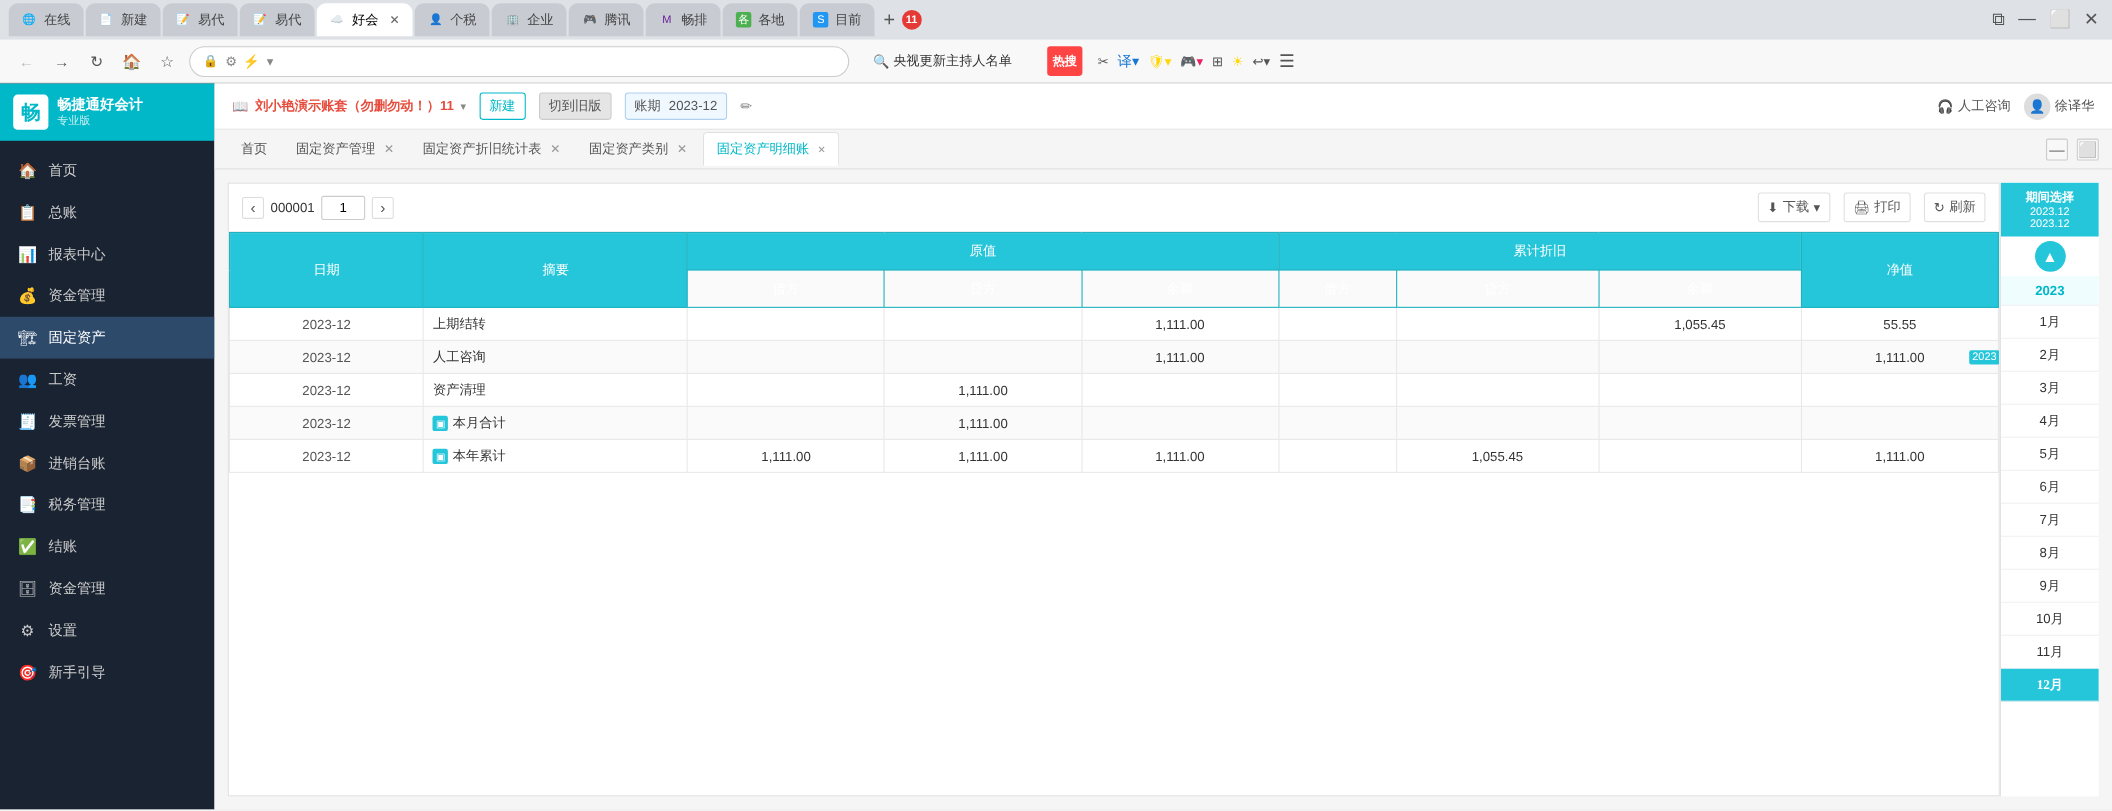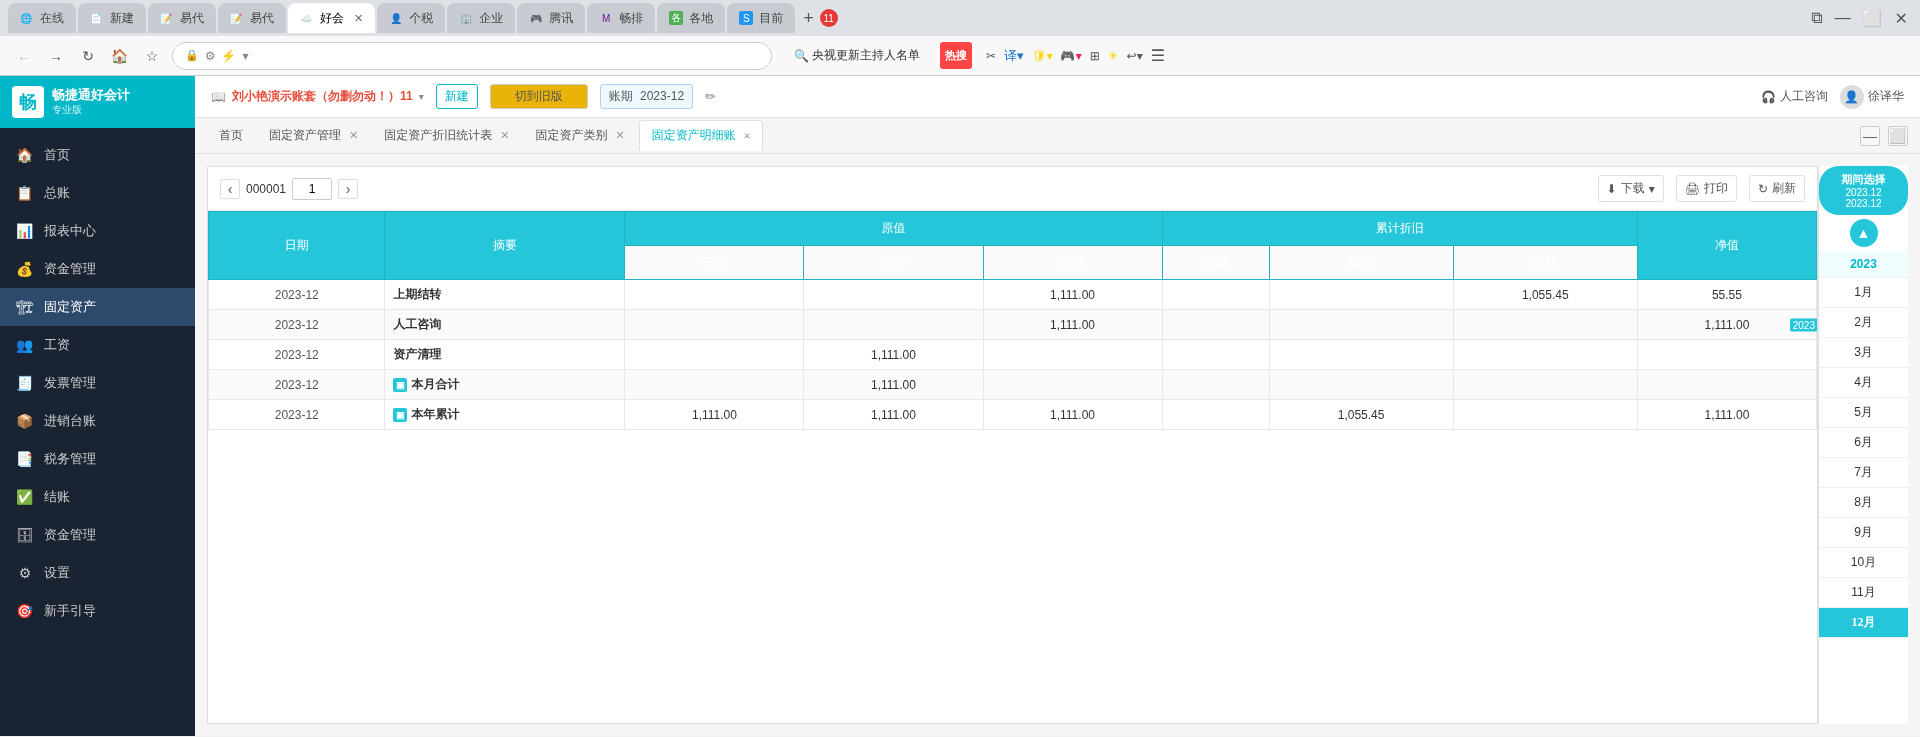--- a/index.html
+++ b/index.html
@@ -17,21 +17,21 @@
     .tab-actions span { font-size: 18px; color: #555; cursor: pointer; padding: 2px; }
 
     .browser-addressbar { display: flex; align-items: center; height: 40px; background: #f8f8f8; padding: 0 12px; gap: 8px; border-bottom: 1px solid #ccc; }
     .nav-btn { width: 24px; height: 24px; display: flex; align-items: center; justify-content: center; color: #555; cursor: pointer; font-size: 14px; }
     .nav-btn.disabled { color: #bbb; }
     .address-bar { flex: 1; height: 28px; background: #fff; border: 1px solid #ccc; border-radius: 14px; display: flex; align-items: center; padding: 0 12px; gap: 6px; font-size: 12px; color: #333; max-width: 600px; }
     .address-bar .lock-icon { color: #4caf50; font-size: 11px; }
     .address-text { flex: 1; font-size: 12px; color: #1a73e8; }
     .toolbar-icons { display: flex; align-items: center; gap: 8px; margin-left: 8px; }
     .toolbar-icons .icon-btn { display: flex; align-items: center; gap: 3px; font-size: 12px; color: #333; cursor: pointer; padding: 3px 6px; border-radius: 4px; }
-    .hot-search { background: #ff4444; color: white; font-size: 11px; padding: 6px 5px; border-radius: 3px; font-weight: bold; }
+    .hot-search { background: #ff4444; color: white; font-size: 11px; padding: 6px 5px; border-radius: 3px; font-weight: bold; margin-left: 12px; }
 
     
     .app-container { display: flex; width: 1920px; height: 660px; }
 
     
     .sidebar { width: 195px; background: #1a2332; color: #fff; display: flex; flex-direction: column; flex-shrink: 0; }
     .sidebar-header { background: #00b8c8; padding: 10px 12px; display: flex; align-items: center; gap: 8px; }
     .sidebar-logo { width: 32px; height: 32px; background: #fff; border-radius: 4px; display: flex; align-items: center; justify-content: center; font-size: 18px; color: #00b8c8; }
     .sidebar-title { color: white; font-size: 13px; font-weight: bold; line-height: 1.3; }
     .sidebar-subtitle { font-size: 10px; color: rgba(255,255,255,0.8); }
@@ -43,21 +43,21 @@
     
     .main-content { flex: 1; background: #f5f5f5; display: flex; flex-direction: column; overflow: hidden; }
 
     
     .top-bar { background: #fff; border-bottom: 1px solid #e0e0e0; display: flex; align-items: center; justify-content: space-between; padding: 0 16px; height: 42px; }
     .top-bar-left { display: flex; align-items: center; gap: 12px; }
     .account-selector { display: flex; align-items: center; gap: 6px; font-size: 12px; color: #333; }
     .account-name { font-weight: bold; color: #e74c3c; }
     .dropdown-arrow { color: #888; font-size: 10px; }
     .new-account-btn { background: #fff; border: 1px solid #00b8c8; color: #00b8c8; padding: 3px 8px; border-radius: 3px; font-size: 12px; cursor: pointer; }
-    .switch-btn { background: #eab308; border: 1px solid #ccc; color: #555; padding: 3px 24px; border-radius: 3px; font-size: 12px; cursor: pointer; }
+    .switch-btn { background: #e5e5e5; border: 1px solid #ccc; color: #555; padding: 3px 8px; border-radius: 3px; font-size: 12px; cursor: pointer; }
     .period-badge { background: #f0f8ff; border: 1px solid #b0d0f0; color: #555; padding: 3px 8px; border-radius: 3px; font-size: 12px; }
     .edit-icon { color: #888; font-size: 13px; cursor: pointer; }
     .top-bar-right { display: flex; align-items: center; gap: 12px; font-size: 12px; color: #555; }
     .service-btn { display: flex; align-items: center; gap: 4px; cursor: pointer; }
     .user-info { display: flex; align-items: center; gap: 4px; cursor: pointer; }
     .user-avatar { width: 24px; height: 24px; border-radius: 50%; background: #ddd; display: flex; align-items: center; justify-content: center; font-size: 12px; }
 
     
     .page-tabs { background: #f5f5f5; border-bottom: 1px solid #e0e0e0; display: flex; align-items: center; padding: 0 12px; height: 36px; gap: 2px; }
     .page-tab { display: flex; align-items: center; gap: 6px; padding: 6px 12px; font-size: 12px; cursor: pointer; border-radius: 4px 4px 0 0; color: #555; white-space: nowrap; }
@@ -81,28 +81,28 @@
     .action-btn { display: flex; align-items: center; gap: 4px; color: #555; cursor: pointer; padding: 4px 8px; border: 1px solid #e0e0e0; border-radius: 3px; background: #fff; }
 
     
     .ledger-table { flex: 1; overflow: auto; }
     table { width: 100%; border-collapse: collapse; font-size: 12px; }
     .table-header-top { background: #26c6da; color: #fff; }
     .table-header-sub { background: #26c6da; color: #fff; }
     th { border: 1px solid #20b2c0; padding: 8px 6px; text-align: center; font-weight: normal; color: #fff; }
     td { border: 1px solid #e8e8e8; padding: 6px 8px; text-align: center; color: #333; }
     td.date-col { text-align: center; color: #555; }
-    td.summary-col { text-align: left; color: #333; font-weight: bold; }
+    td.summary-col { text-align: left; color: #333; }
     tr:nth-child(even) { background: #fafafa; }
     .row-label { display: flex; align-items: center; gap: 4px; }
     .row-icon { width: 14px; height: 14px; background: #26c6da; border-radius: 2px; display: inline-flex; align-items: center; justify-content: center; font-size: 9px; color: white; }
 
     
     .period-selector { width: 90px; background: #fff; border-left: 1px solid #e0e0e0; display: flex; flex-direction: column; overflow-y: auto; }
-    .period-header { background: #26c6da; color: #fff; text-align: center; padding: 6px 4px; font-size: 11px; font-weight: bold; position: sticky; top: 0; border-radius: 20px; }
+    .period-header { background: #26c6da; color: #fff; text-align: center; padding: 6px 4px; font-size: 11px; font-weight: bold; position: sticky; top: 0; }
     .period-item { padding: 6px 8px; font-size: 12px; color: #333; cursor: pointer; text-align: center; border-bottom: 1px solid #f0f0f0; }
     .period-item.active { background: #26c6da; color: #fff; font-weight: bold; font-family: Liberation Serif, serif; }
     .period-item.year { color: #00b8c8; font-weight: bold; background: #f0fdff; }
     .period-scroll-btn { width: 28px; height: 28px; background: #26c6da; border-radius: 50%; display: flex; align-items: center; justify-content: center; color: #fff; cursor: pointer; margin: 4px auto; font-size: 14px; }
   </style>
 </head>
 <body>
 
 <div class="browser-chrome">
   <div class="browser-tabs">
@@ -147,21 +147,21 @@
     <div class="browser-tab inactive">
       <span class="tab-favicon" style="background:#4caf50;color:white;border-radius:2px;padding:1px 3px;font-size:10px;">各</span>
       <span>各地</span>
     </div>
     <div class="browser-tab inactive">
       <span class="tab-favicon" style="background:#2196f3;color:white;border-radius:2px;padding:1px 3px;font-size:10px;">S</span>
       <span>目前</span>
     </div>
     <div class="tab-actions">
       <span style="font-size:18px;cursor:pointer;color:#555;">+</span>
-      <span style="background:#e53935;color:white;border-radius:50%;width:18px;height:18px;display:flex;align-items:center;justify-content:center;font-size:10px;">11</span>
+      <span style="background:#e53935;color:white;border-radius:50%;width:18px;height:18px;display:flex;align-items:center;justify-content:center;font-size:10px;font-weight:bold;">11</span>
     </div>
     <div style="margin-left:auto;display:flex;align-items:center;gap:4px;">
       <span style="font-size:16px;color:#555;cursor:pointer;padding:4px;">⧉</span>
       <span style="font-size:16px;color:#555;cursor:pointer;padding:4px;">—</span>
       <span style="font-size:16px;color:#555;cursor:pointer;padding:4px;">⬜</span>
       <span style="font-size:16px;color:#555;cursor:pointer;padding:4px;">✕</span>
     </div>
   </div>
 
   <div class="browser-addressbar">

